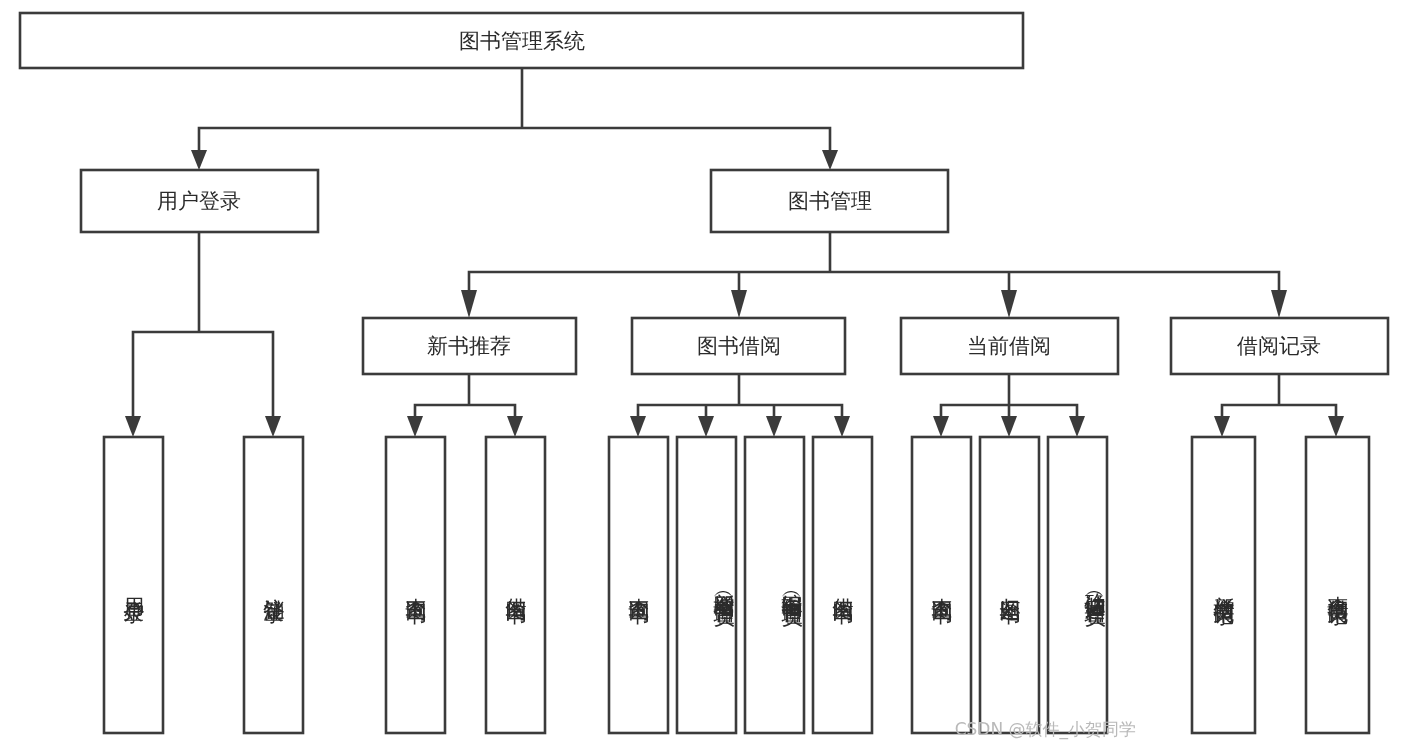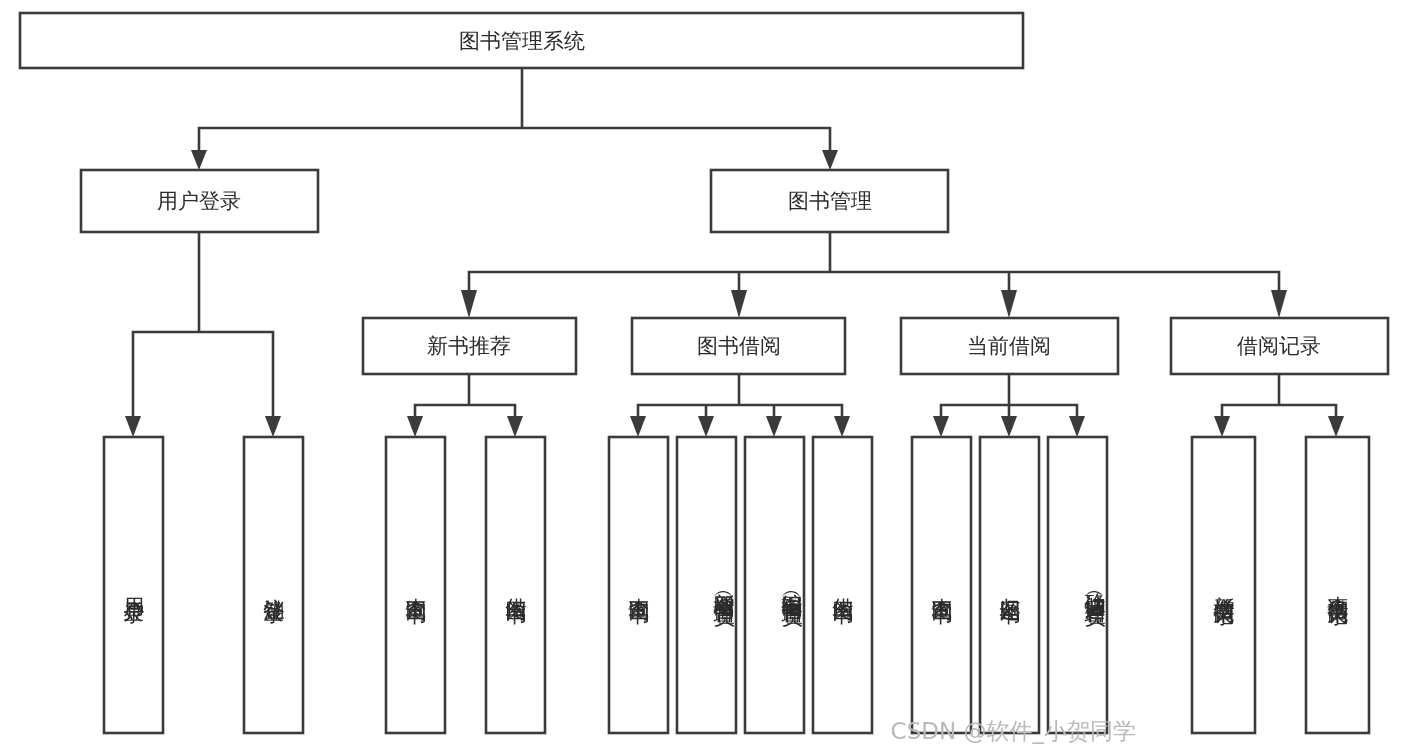--- a/index.html
+++ b/index.html
@@ -60,23 +60,23 @@
     line-height: 1.18;
     letter-spacing: 2px;
     color: #2b2b2b;
     white-space: nowrap;
     pointer-events: none;
     user-select: none;
   }
   #watermark {
     position: absolute;
     right: 8px;
-    bottom: 0;
-    font-family: "DejaVu Sans", "Liberation Sans", sans-serif;
-    font-size: 23px;
+    bottom: 6px;
+    font-family: "DejaVu Sans", "Liberation Sans", sans-serif;
+    font-size: 17px;
     color: #b9b9b9;
     white-space: nowrap;
     user-select: none;
   }
 </style>
 </head>
 <body>
 
 <div id="diagram-root">
 

